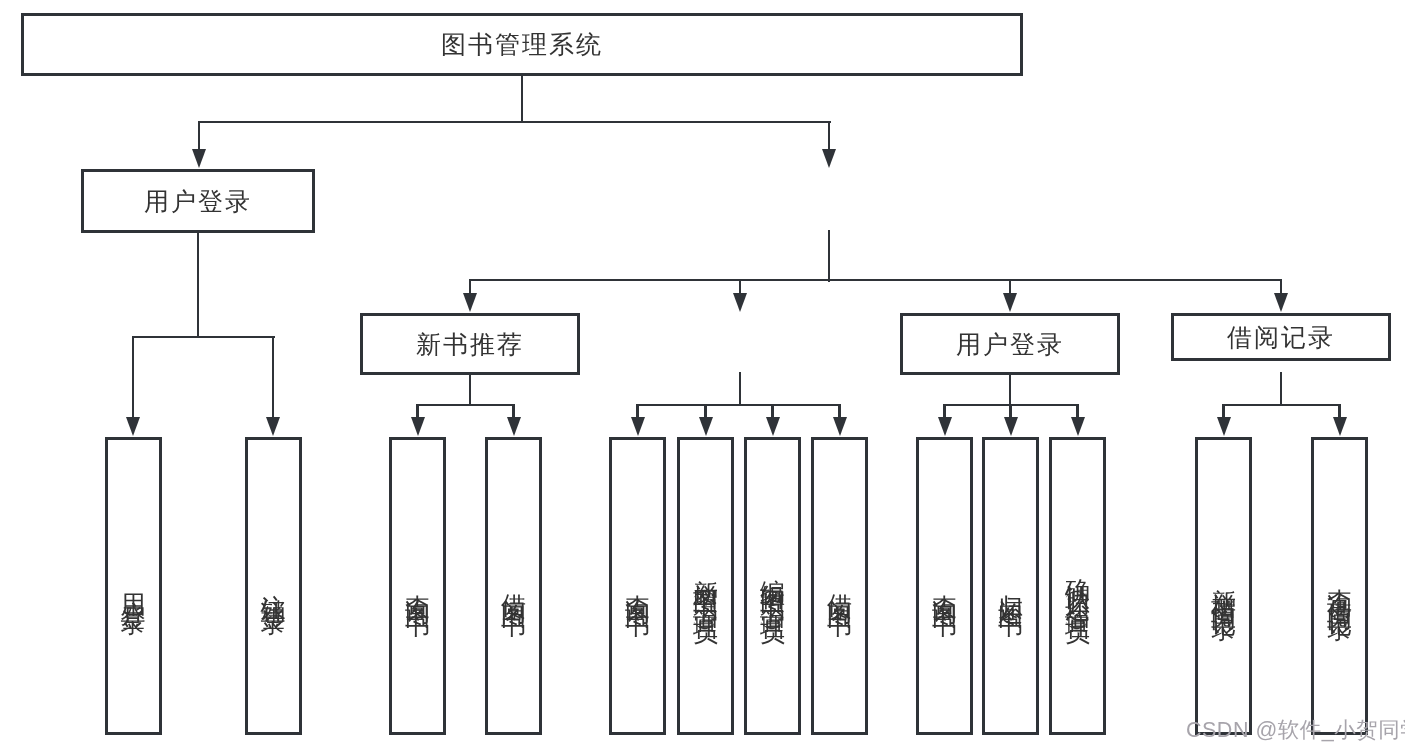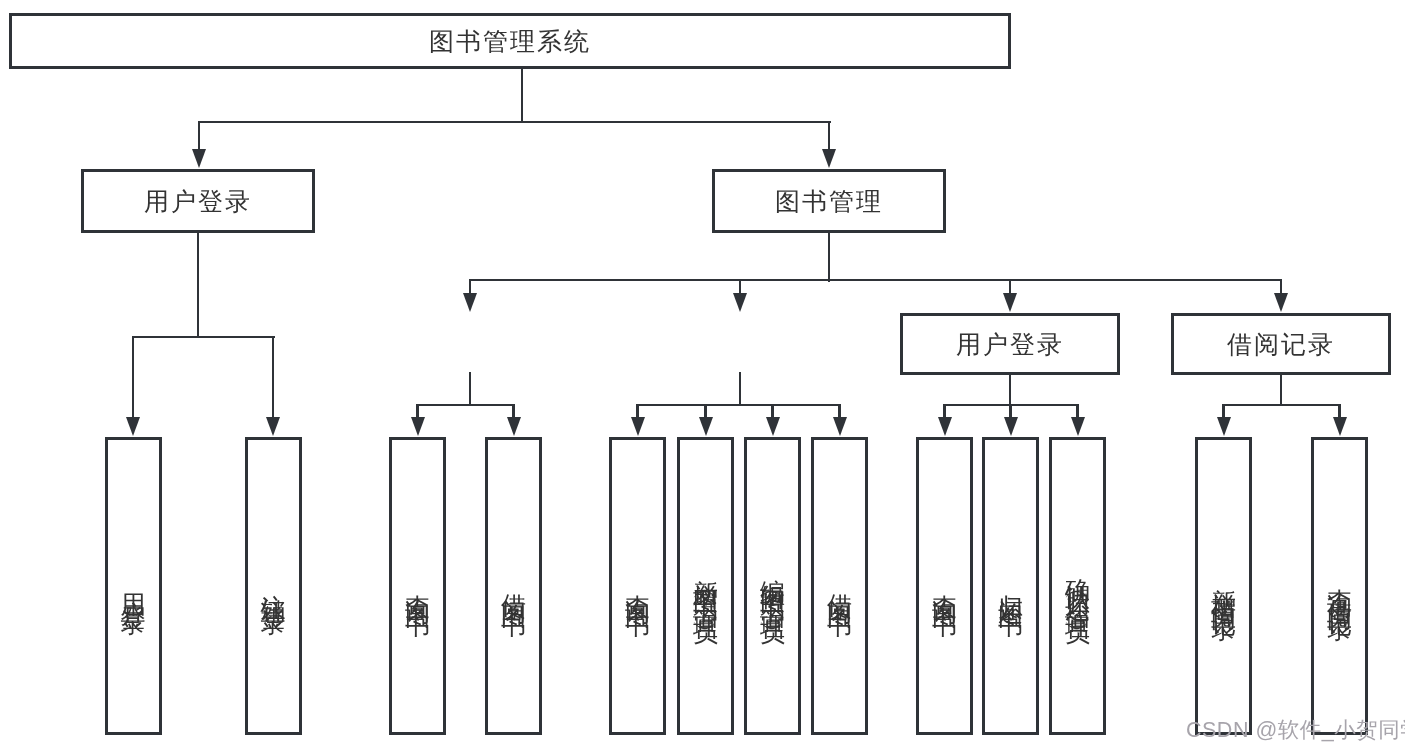--- a/index.html
+++ b/index.html
@@ -98,28 +98,28 @@
   <div class="vline" style="left:1076.25px;top:405px;height:14px"></div>
   <div class="ah" style="left:1070.5px;top:417px"></div>
 
   <div class="vline" style="left:1279.75px;top:372px;height:34px"></div>
   <div class="hline" style="left:1222.25px;top:403.75px;width:118.5px"></div>
   <div class="vline" style="left:1222.25px;top:405px;height:14px"></div>
   <div class="ah" style="left:1216.5px;top:417px"></div>
   <div class="vline" style="left:1338.25px;top:405px;height:14px"></div>
   <div class="ah" style="left:1332.5px;top:417px"></div>
 
-  <div class="box" style="left:9px;top:13px;width:1002px;height:56px">图书管理系统</div>
+  <div class="box" style="left:21px;top:13px;width:1002px;height:63px">图书管理系统</div>
 
   <div class="box" style="left:81px;top:169px;width:234px;height:64px">用户登录</div>
 
-  <div class="box" style="left:712px;top:169px;width:234px;height:64px">图书管理</div>
 
+  <div class="box" style="left:360px;top:313px;width:220px;height:62px">新书推荐</div>
   <div class="box" style="left:900px;top:313px;width:220px;height:62px">用户登录</div>
-  <div class="box" style="left:1171px;top:313px;width:220px;height:62px">借阅记录</div>
+  <div class="box" style="left:1171px;top:313px;width:220px;height:48px">借阅记录</div>
 
   <div class="vbox" style="left:104.5px">
     <span class="vtext">用户登录</span>
   </div>
   <div class="vbox" style="left:244.5px">
     <span class="vtext">注销登录</span>
   </div>
 
   <div class="vbox" style="left:389px">
     <span class="vtext">查询图书</span>

